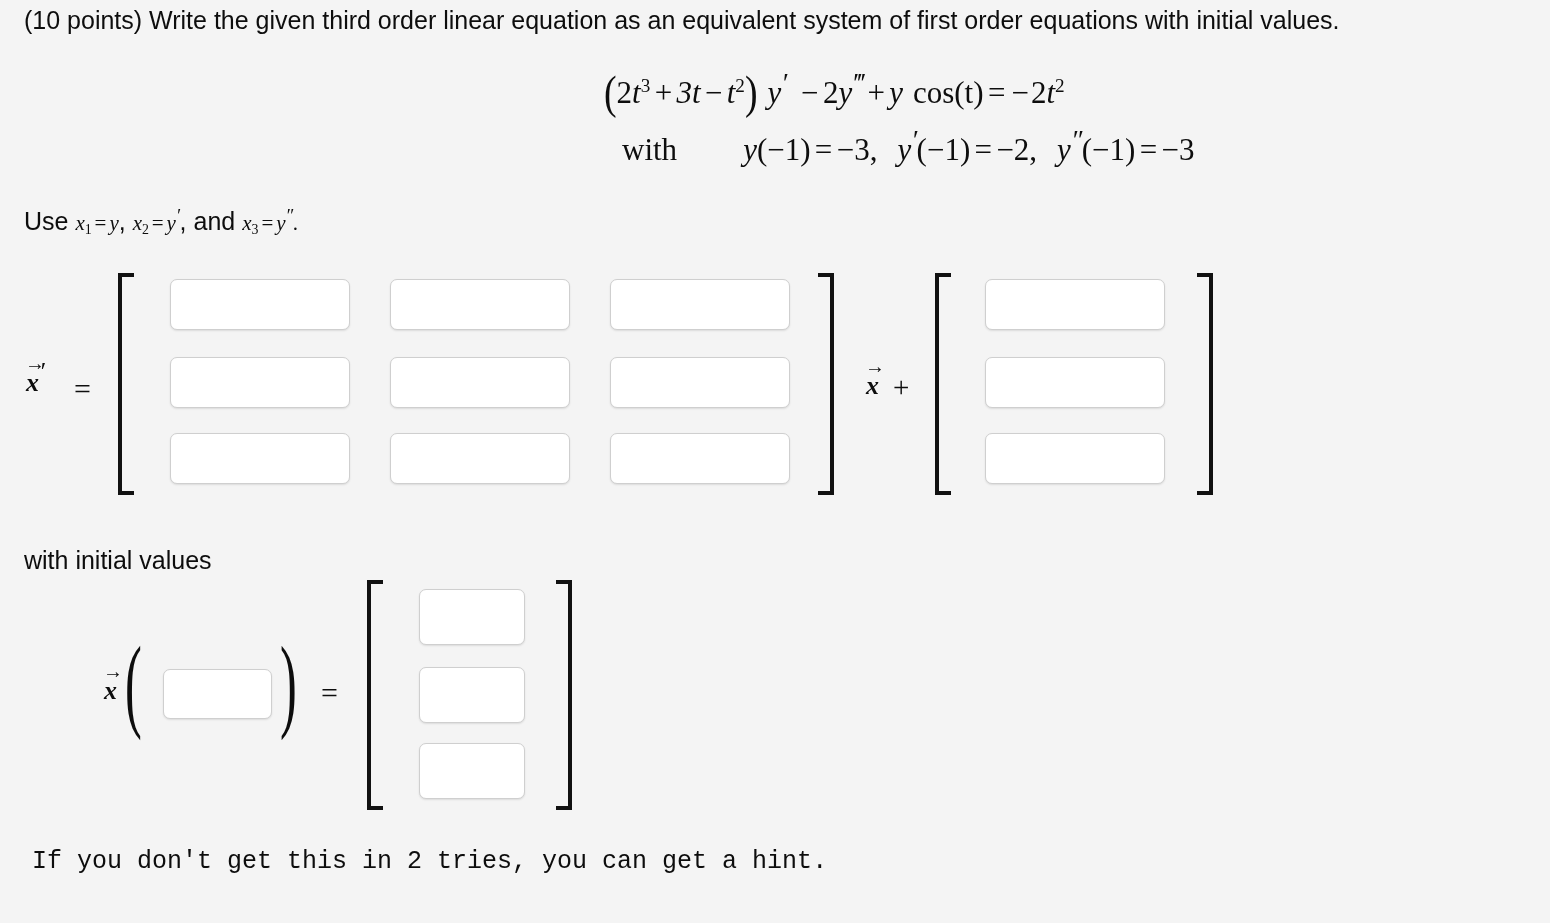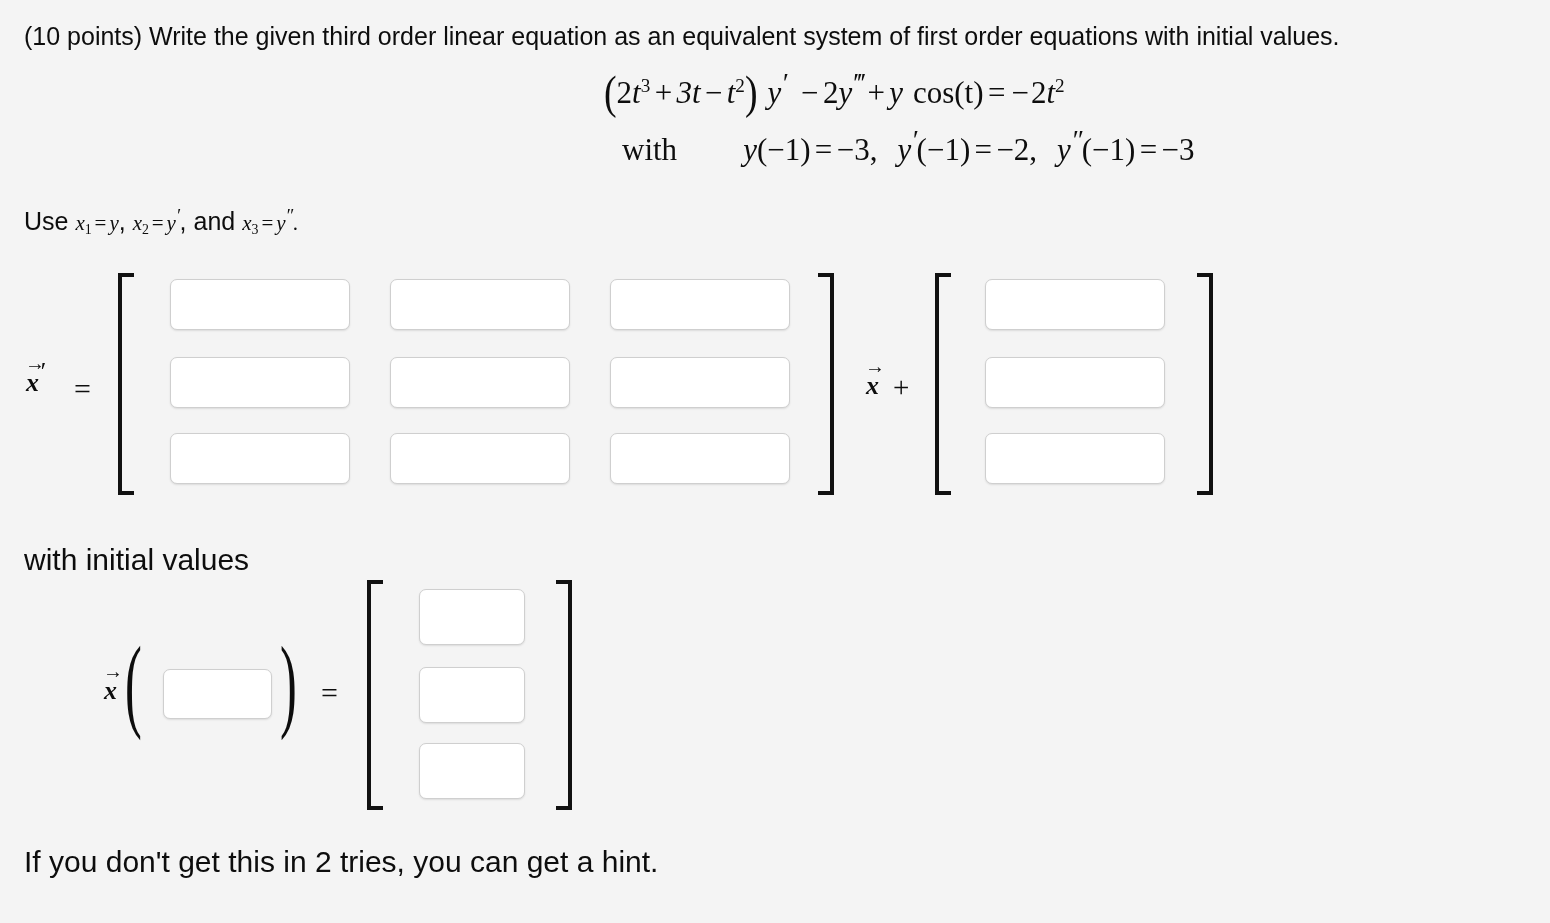--- a/index.html
+++ b/index.html
@@ -12,21 +12,21 @@
     height: 923px;
     position: relative;
     font-family: "Liberation Sans", sans-serif;
     color: #0d0d0d;
     overflow: hidden;
   }
 
   .prompt-line {
     position: absolute;
     left: 24px;
-    top: 20px;
+    top: 4px;
     font-size: 25px;
     line-height: 32px;
     white-space: nowrap;
   }
 
   
   .math {
     font-family: "Liberation Serif", serif;
     font-size: 30px;
     line-height: 1;
@@ -146,21 +146,21 @@
     position: absolute;
     background: #ffffff;
     border: 1px solid #cfcfcf;
     border-radius: 7px;
     box-shadow: 0 1px 2px rgba(0,0,0,0.10);
     box-sizing: border-box;
   }
 
   .plain {
     position: absolute;
-    font-size: 30px;
+    font-size: 25px;
     line-height: 32px;
     white-space: nowrap;
   }
 
   .eqsign {
     position: absolute;
     font-family: "Liberation Serif", serif;
     font-size: 30px;
     line-height: 1;
   }
@@ -260,13 +260,13 @@
     <i></i>
   </div>
 <div class="bracket right" style="left:556px; top:580px; height:230px;">
     <i></i>
   </div>
 
 <input class="abox" style="left: 419px; top: 589px; width: 106px; height: 56px;" value="">
 <input class="abox" style="left: 419px; top: 667px; width: 106px; height: 56px;" value="">
 <input class="abox" style="left: 419px; top: 743px; width: 106px; height: 56px;" value="">
 
-<div class="plain" style="left:24px; top:846px;">If you don't get this in 2 tries, you can get a hint.</div>
+<div class="plain" style="left:32px; top:846px;font-family:Liberation Mono, monospace;">If you don't get this in 2 tries, you can get a hint.</div>
 
 </body></html>

